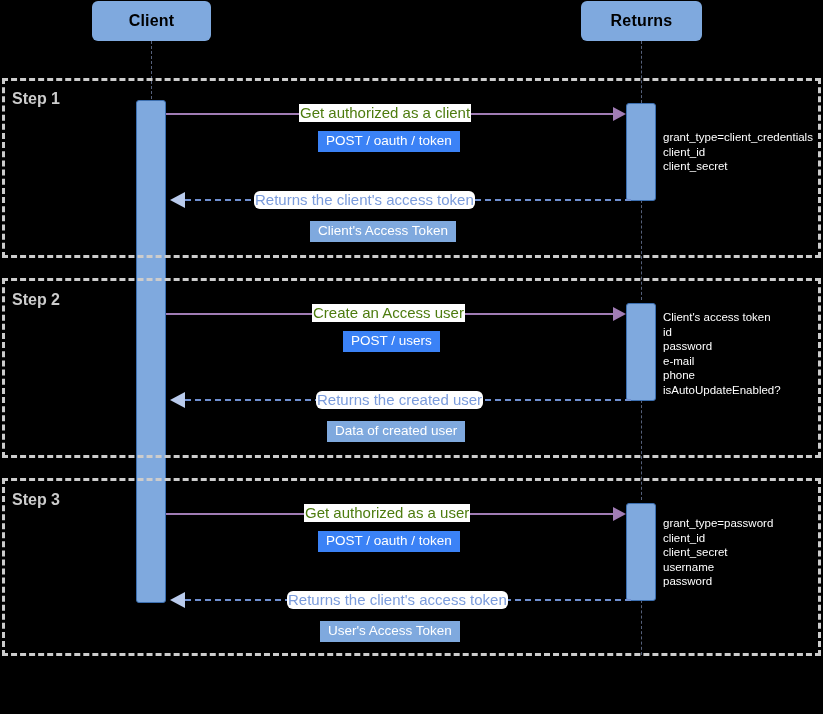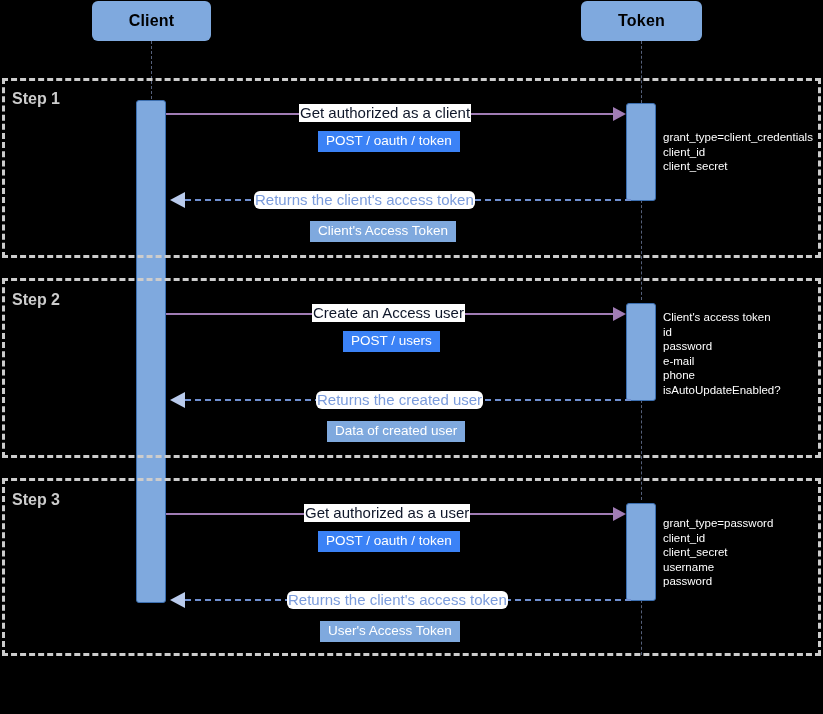--- a/index.html
+++ b/index.html
@@ -95,21 +95,21 @@
 
   
   .msg-text {
     position: absolute;
     background: #ffffff;
     font-size: 15px;
     white-space: nowrap;
     line-height: 18px;
     padding: 0 1px;
   }
-  .msg-req { color: #0f172a; }
+  .msg-req { color: #4d7c0f; }
   .msg-res { color: #7B9CDC; border-radius: 6px; }
 
   
   .badge {
     position: absolute;
     font-size: 13.5px;
     color: #ffffff;
     white-space: nowrap;
     padding: 3px 8px 4px 8px;
     line-height: 14px;
@@ -130,21 +130,21 @@
 </head>
 <body>
 
 <div id="diagram">
 
   <div class="participant p-client">
     <span>Client</span>
   </div>
 
   <div class="participant p-access">
-    <span>Token</span>
+    <span>Returns</span>
   </div>
 
   <div class="lifeline" style="left:151px; top:41px; height:58px;"></div>
   <div class="lifeline" style="left:641px; top:41px; height:62px;"></div>
   <div class="lifeline" style="left:641px; top:200px; height:100px;"></div>
   <div class="lifeline" style="left:641px; top:400px; height:100px;"></div>
   <div class="lifeline" style="left:641px; top:600px; height:55px;"></div>
 
   <div class="activation" style="left:136px; top:100px; width:30px; height:503px;"></div>
 

